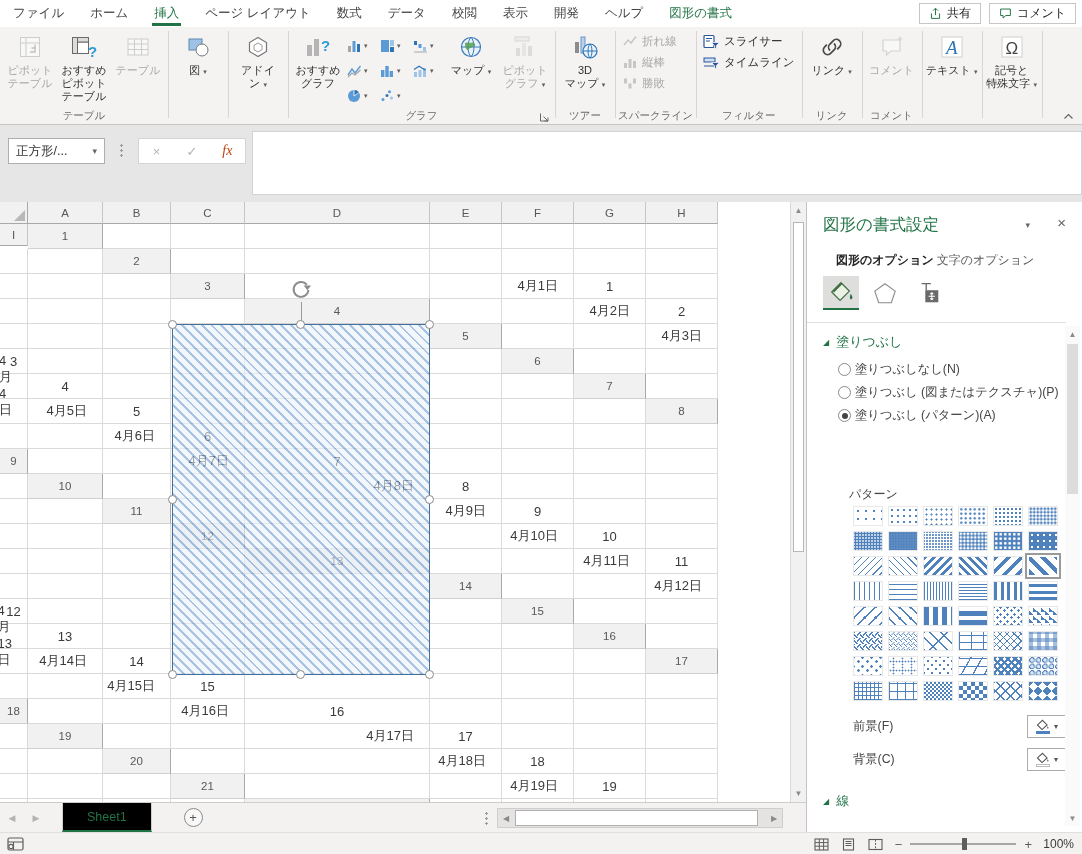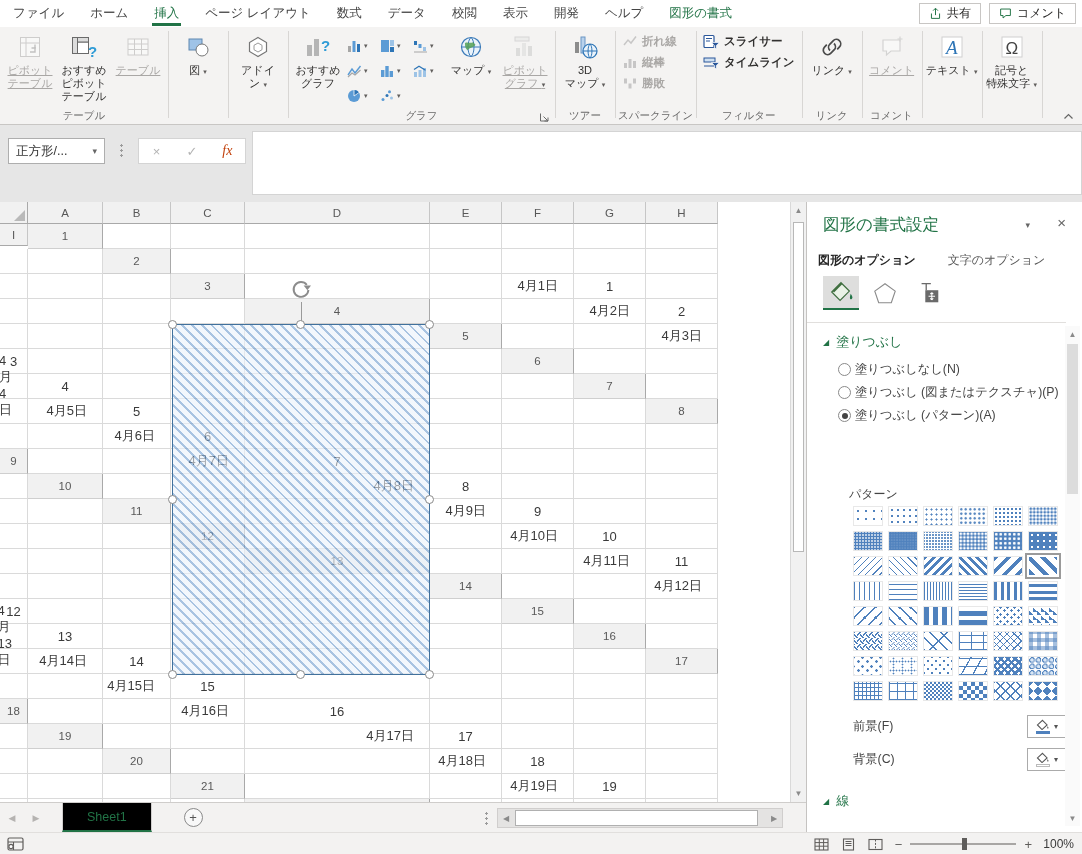--- a/index.html
+++ b/index.html
@@ -15,26 +15,26 @@
 .tab.active::after { content:""; position:absolute; left:11px; right:11px; bottom:1px; height:3px; background:#217346; }
 .tab.ctx { color:#217346; }
 .chrome-actions { position:absolute; right:6px; top:3px; display:flex; gap:8px; }
 .chrome-btn { border:1px solid #c8c6c4; height:21px; padding:0 9px; display:flex; gap:5px; align-items:center; background:#fff; font-size:12px; color:#252423; }
 
 
 #ribbon { position:absolute; top:27px; left:0; width:1082px; height:98px; background:#f4f3f2; border-bottom:1px solid #c8c6c4; display:flex; }
 .rgroup { display:flex; flex-direction:column; position:relative; padding:2px 3px 0 3px; }
 .rgroup::after { content:""; position:absolute; right:-1px; top:4px; bottom:6px; width:1px; background:#d8d6d4; }
 .rcontent { flex:1; display:flex; align-items:flex-start; }
-.rcontent.stacked { flex-direction:column; justify-content:flex-start; padding-top:2px;font-weight:bold; }
+.rcontent.stacked { flex-direction:column; justify-content:flex-start; padding-top:2px; }
 .glabel { height:16px; text-align:center; font-size:10.5px; color:#696969; line-height:15px; position:relative; }
 .btn-large { width:54px; display:flex; flex-direction:column; align-items:center; padding:3px 1px 0 1px; }
 .btn-large .ic { height:30px; display:flex; align-items:center; }
 .btn-large .lbl { font-size:11px; text-align:center; line-height:13px; color:#323130; white-space:pre-line; margin-top:2px; }
-.btn-large.disabled .lbl { color:#a9a7a5;text-decoration:underline; }
+.btn-large.disabled .lbl { color:#a9a7a5; }
 .disabled svg { opacity:.42; filter:grayscale(1); }
 .caret { font-size:7px; color:#605e5c; }
 .mini-grid { display:grid; grid-template-rows:repeat(3,25px); grid-auto-flow:column; grid-auto-columns:33px; align-items:center; margin-top:4px; }
 .btn-mini { display:flex; align-items:center; gap:2px; padding:1px 2px; }
 .btn-small { display:flex; align-items:center; gap:4px; height:21px; padding:0 4px; font-size:11.5px; color:#323130; }
 .btn-small.disabled { color:#a9a7a5; }
 .dlauncher { position:absolute; right:2px; bottom:1px; }
 #collapse-ribbon { position:absolute; right:8px; bottom:4px; }
 
 
@@ -96,21 +96,21 @@
 #zoomtrack { position:relative; width:106px; height:2px; background:#a8a6a4; }
 #zoomthumb { position:absolute; left:52px; top:-5px; width:5px; height:12px; background:#5f5d5b; }
 .zbtn { font-size:13px; color:#5f5d5b; }
 #zoomlabel { font-size:12px; color:#3a3a3a; min-width:34px; text-align:right; }
 
 
 #taskpane { position:absolute; left:806px; top:202px; width:276px; height:630px; background:#fff; border-left:1px solid #c5c3c1; }
 #p-title { position:absolute; left:16px; top:12px; font-size:16.5px; color:#217346; }
 #p-menu { position:absolute; right:52px; top:18px; color:#666; font-size:9px; }
 #p-close { position:absolute; right:16px; top:12px; color:#666; font-size:15px; }
-#p-tabs { position:absolute; left:11px; top:50px; display:flex; gap:32px; font-size:12px; }
+#p-tabs { position:absolute; left:29px; top:50px; display:flex; gap:3px; font-size:12px; }
 #p-tabs .ptab { color:#595959; }
 #p-tabs .ptab.active { color:#262626; font-weight:700; }
 #p-icons { position:absolute; left:16px; top:74px; display:flex; gap:8px; }
 .picon { width:36px; height:34px; display:flex; align-items:center; justify-content:center; }
 .picon.sel { background:#dededd; border-bottom:2px solid #217346; }
 #p-div { position:absolute; left:0; right:16px; top:120px; border-top:1px solid #e1dfdd; }
 .sectionhead { position:absolute; left:16px; display:flex; gap:7px; align-items:center; font-size:13px; color:#217346; }
 .sec-tri { color:#217346; font-size:8px; }
 #fillhead { top:131px; }
 #linehead { top:590px; }

